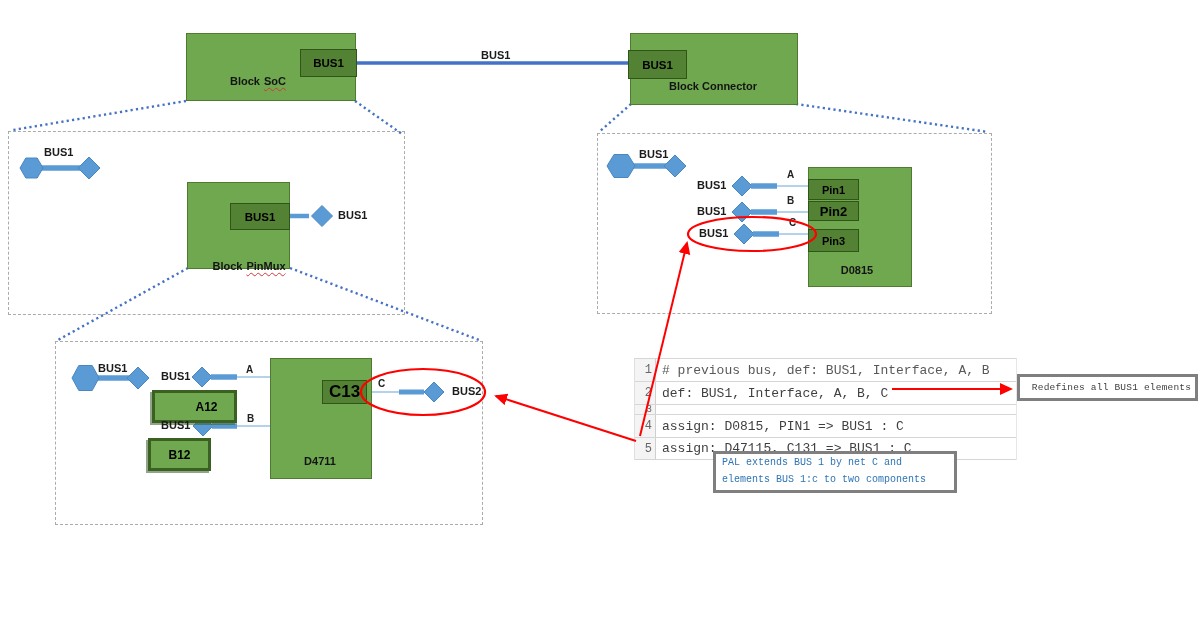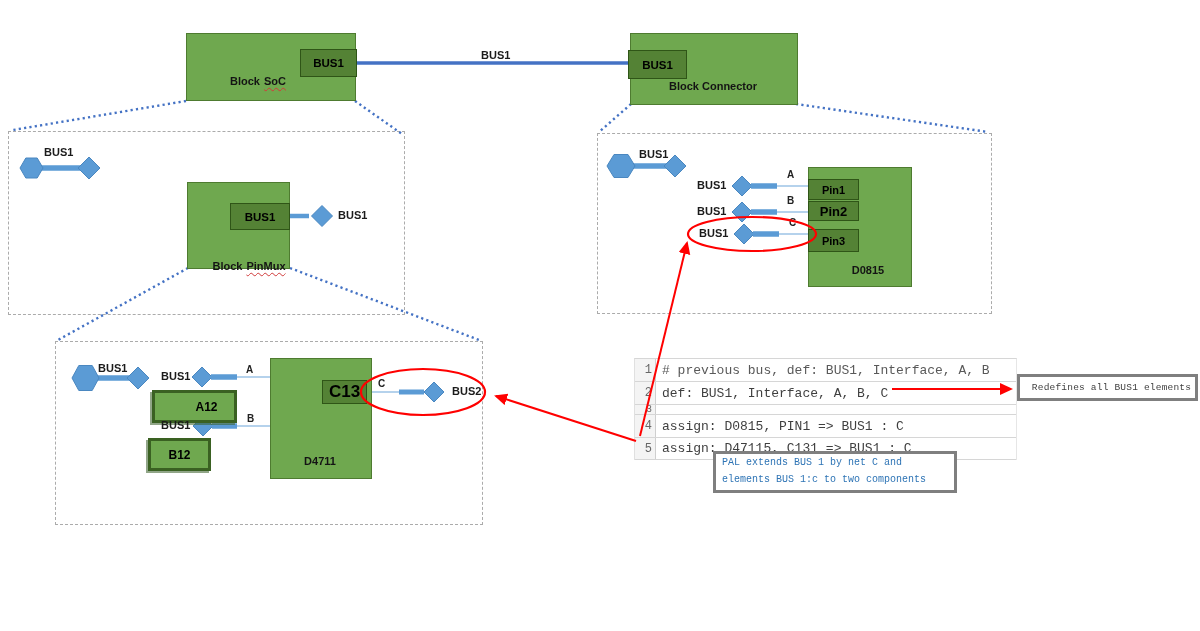--- a/index.html
+++ b/index.html
@@ -133,21 +133,21 @@
   <div class="netlabel" style="left:787px;top:169px;">A</div>
   <div class="buslabel" style="left:697px;top:205px;">BUS1</div>
   <div class="netlabel" style="left:787px;top:195px;">B</div>
   <div class="buslabel" style="left:699px;top:227px;">BUS1</div>
   <div class="netlabel" style="left:789px;top:217px;">C</div>
 
   <div class="block" style="left:808px;top:167px;width:102px;height:118px;"></div>
   <div class="port" style="left:808px;top:179px;width:49px;height:19px;font-size:11px;">Pin1</div>
   <div class="port" style="left:808px;top:201px;width:49px;height:18px;font-size:13px;">Pin2</div>
   <div class="port" style="left:808px;top:229px;width:49px;height:21px;font-size:11px;">Pin3</div>
-  <div class="block-label" style="left:808px;top:264px;width:98px;margin-left:11px;">D0815</div>
+  <div class="block-label" style="left:808px;top:264px;width:98px;">D0815</div>
 
   <div class="buslabel" style="left:98px;top:362px;">BUS1</div>
   <div class="buslabel" style="left:161px;top:370px;">BUS1</div>
   <div class="netlabel" style="left:246px;top:364px;">A</div>
   <div class="chip" style="left:152px;top:390px;width:55px;height:27px;padding-left:24px;">A12</div>
   <div class="buslabel" style="left:161px;top:419px;">BUS1</div>
   <div class="netlabel" style="left:247px;top:413px;">B</div>
   <div class="chip" style="left:148px;top:438px;width:57px;height:27px;">B12</div>
 
   <div class="block" style="left:270px;top:358px;width:100px;height:119px;"></div>

